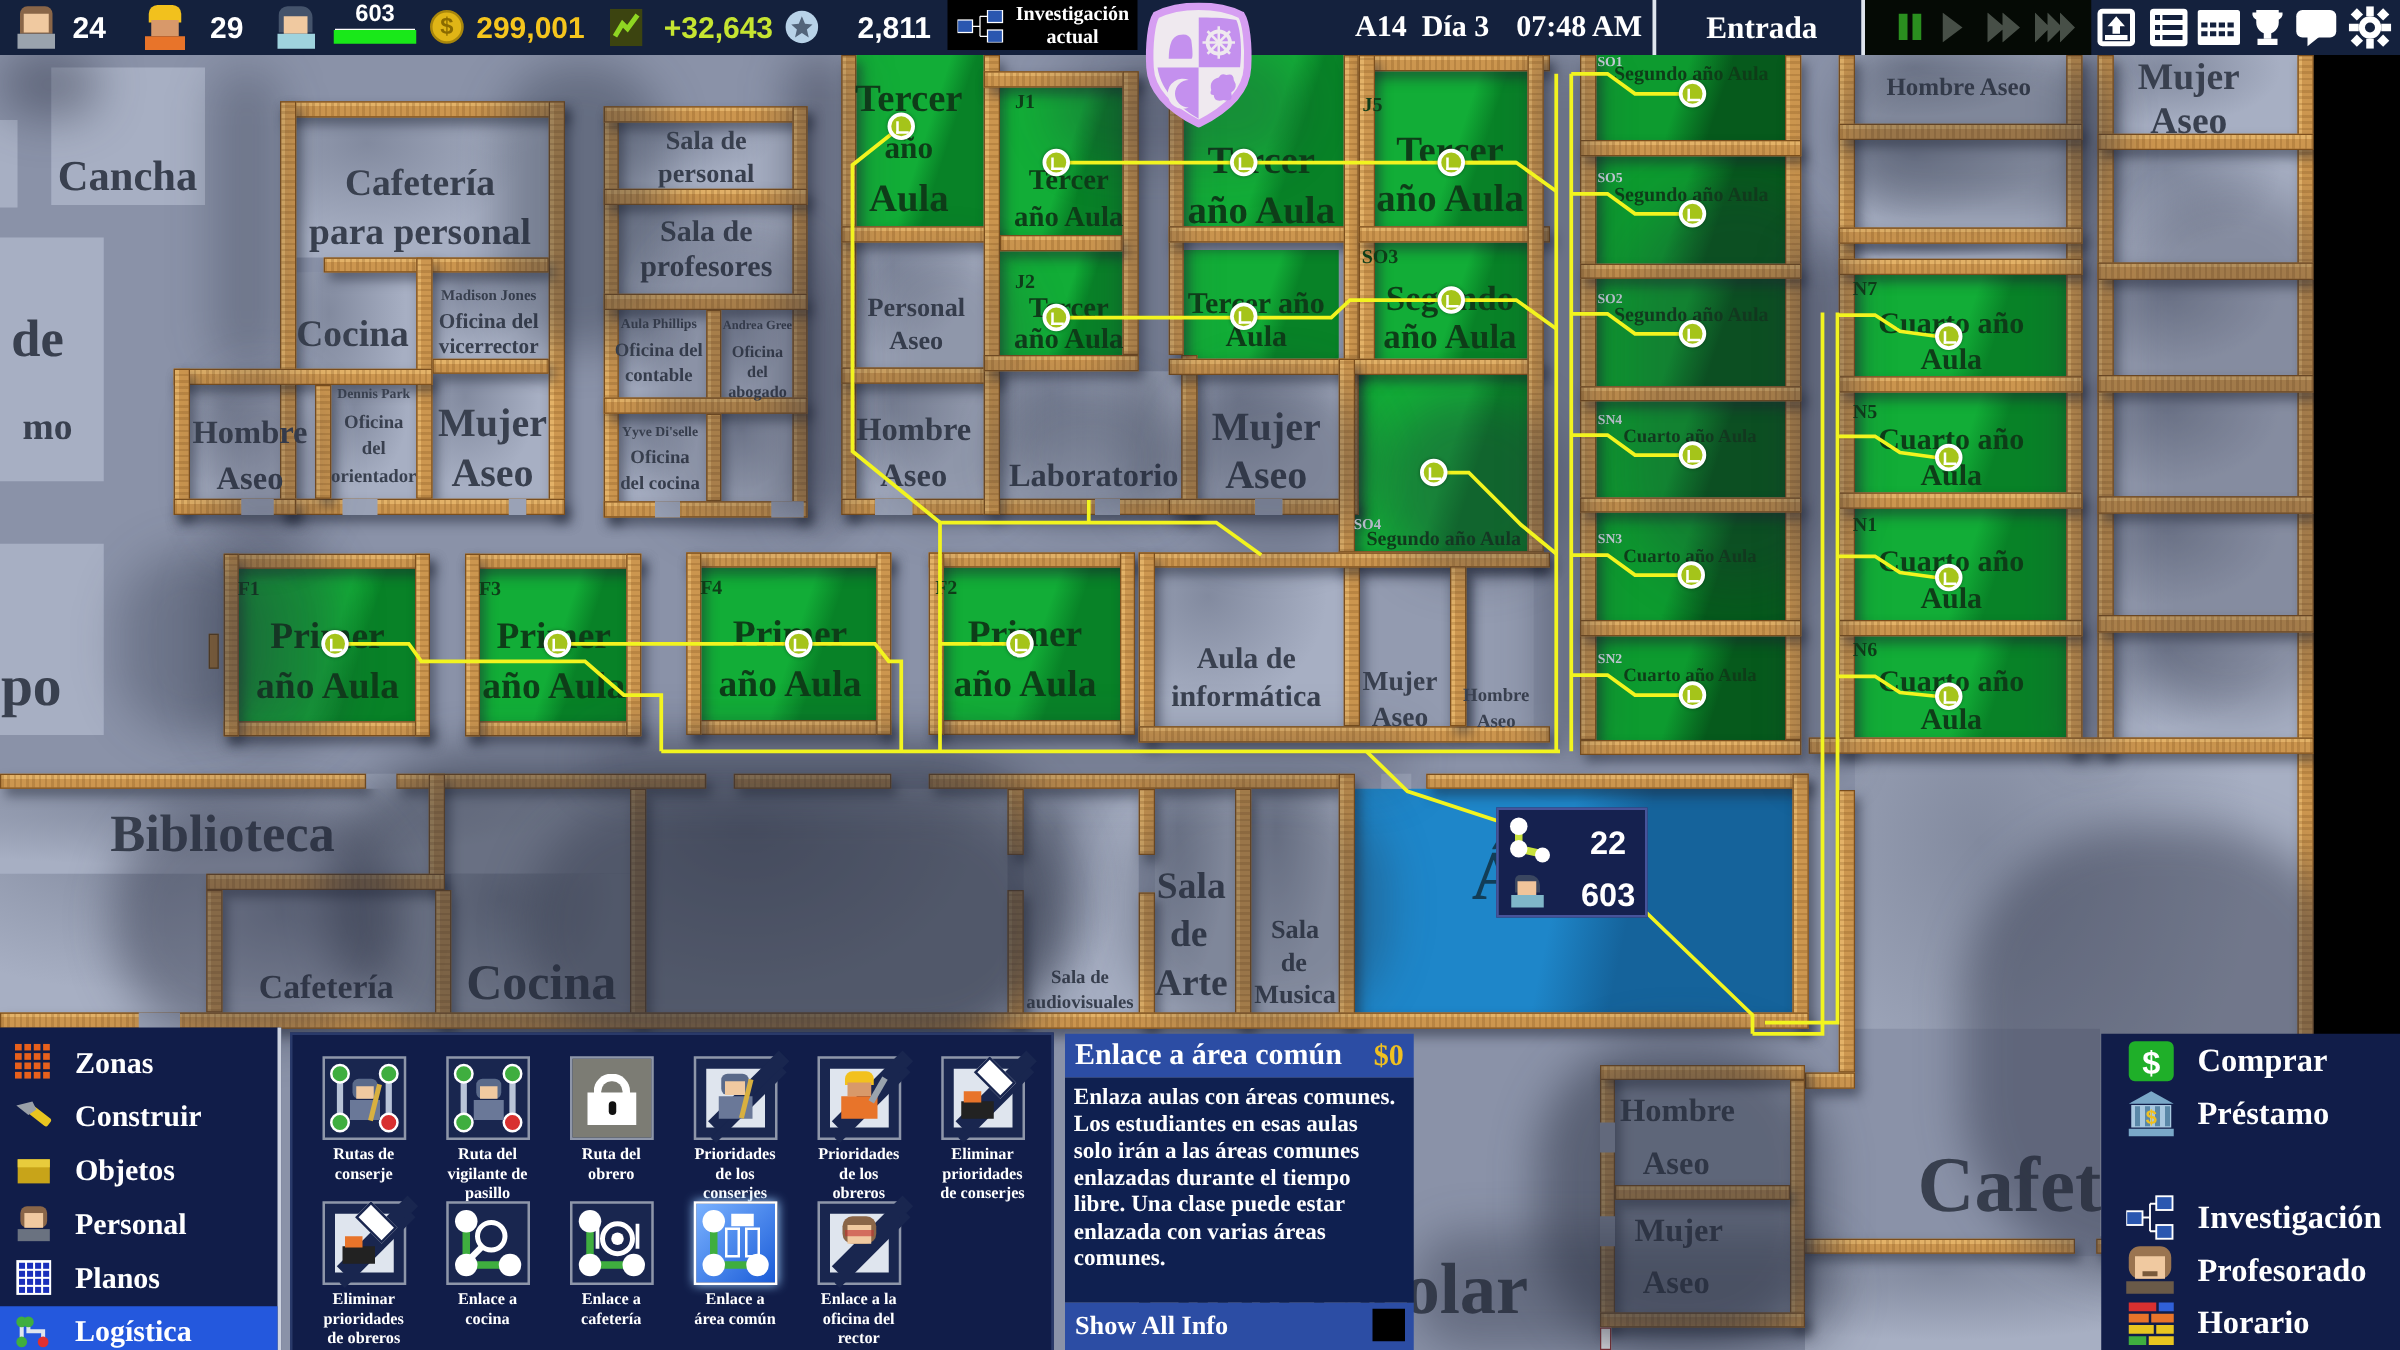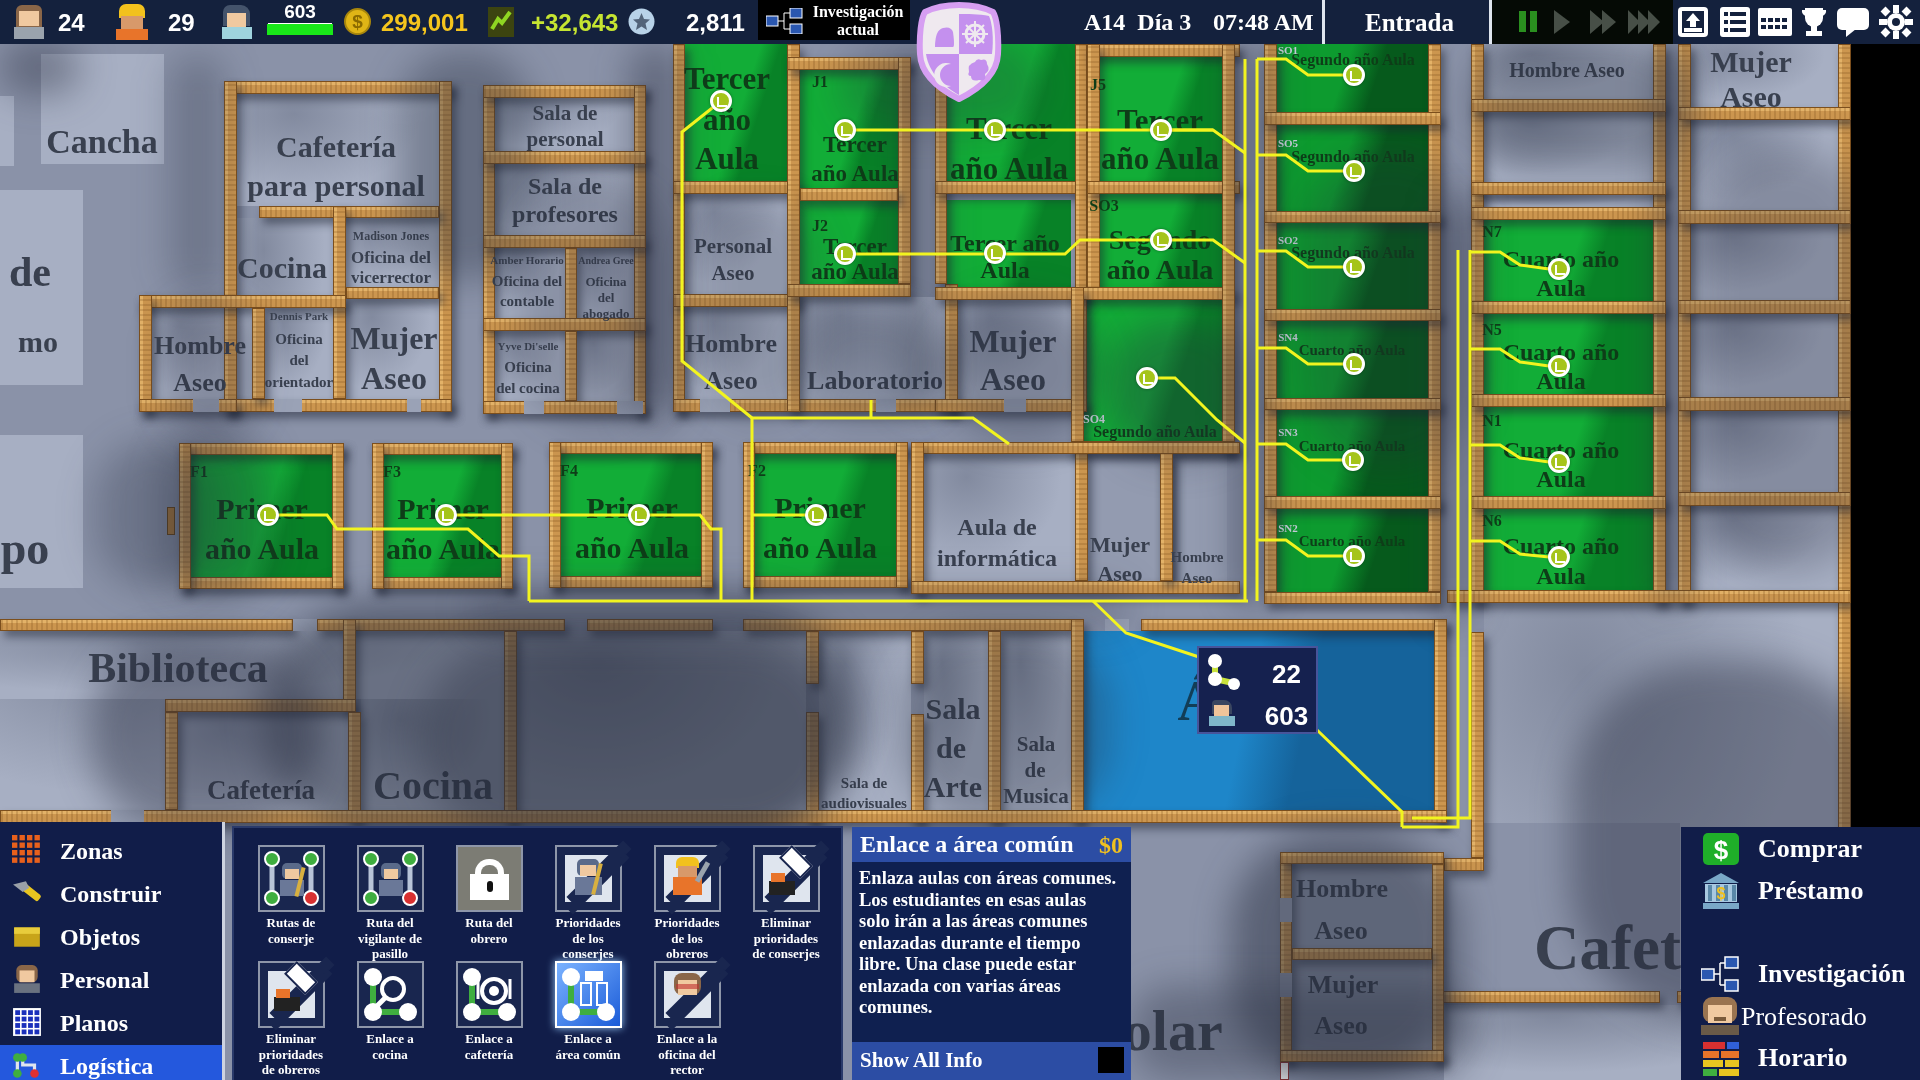--- a/index.html
+++ b/index.html
@@ -506,21 +506,21 @@
 <div class="lbl ld" style="left:394px;top:378px;font-size:32px">Aseo</div>
 
 <div class="lbl ld" style="left:565px;top:113px;font-size:21px">Sala de</div>
 
 <div class="lbl ld" style="left:565px;top:139px;font-size:21px">personal</div>
 
 <div class="lbl ld" style="left:565px;top:186px;font-size:24px">Sala de</div>
 
 <div class="lbl ld" style="left:565px;top:214px;font-size:24px">profesores</div>
 
-<div class="lbl ld" style="left:527px;top:260px;font-size:11px">Amber Horario</div>
+<div class="lbl ld" style="left:527px;top:260px;font-size:11px">Aula Phillips</div>
 
 <div class="lbl ld" style="left:527px;top:281px;font-size:15px">Oficina del</div>
 
 <div class="lbl ld" style="left:527px;top:301px;font-size:15px">contable</div>
 
 <div class="lbl ld" style="left:606px;top:261px;font-size:10px">Andrea Gree</div>
 
 <div class="lbl ld" style="left:606px;top:281px;font-size:13px">Oficina</div>
 
 <div class="lbl ld" style="left:606px;top:297px;font-size:13px">del</div>
@@ -528,21 +528,21 @@
 <div class="lbl ld" style="left:606px;top:313px;font-size:13px">abogado</div>
 
 <div class="lbl ld" style="left:528px;top:346px;font-size:11px">Yyve  Di'selle</div>
 
 <div class="lbl ld" style="left:528px;top:367px;font-size:15px">Oficina</div>
 
 <div class="lbl ld" style="left:528px;top:388px;font-size:15px">del cocina</div>
 
 <div class="lbl lg" style="left:727px;top:78px;font-size:31px">Tercer</div>
 
-<div class="lbl lg" style="left:727px;top:119px;font-size:31px">año</div>
+<div class="lbl lg" style="left:727px;top:119px;font-size:25px">año</div>
 
 <div class="lbl lg" style="left:727px;top:158px;font-size:31px">Aula</div>
 
 <div class="lbl ld" style="left:733px;top:246px;font-size:21px">Personal</div>
 
 <div class="lbl ld" style="left:733px;top:273px;font-size:21px">Aseo</div>
 
 <div class="lbl ld" style="left:731px;top:344px;font-size:26px">Hombre</div>
 
 <div class="lbl ld" style="left:731px;top:381px;font-size:26px">Aseo</div>
@@ -1251,21 +1251,21 @@
         <div style="position:absolute;left:77px;top:5px;color:#fff;font-weight:bold;font-size:26px;font-family:'Liberation Serif',serif">Investigación</div>
       </div>
 
 <div style="position:absolute;left:0;top:170px;width:239px;height:40px">
         <div style="position:absolute;left:20px;top:0;width:38px;height:38px">
           <div style="position:absolute;left:2px;top:0;width:34px;height:26px;background:#9a7450;border-radius:9px"></div>
           <div style="position:absolute;left:7px;top:8px;width:24px;height:18px;background:#f0c9a0"></div>
           <div style="position:absolute;left:0;top:28px;width:38px;height:10px;background:#6a5a48"></div>
           <div style="position:absolute;left:13px;top:20px;width:12px;height:4px;background:#7a5a3a"></div>
         </div>
-        <div style="position:absolute;left:60px;top:5px;color:#fff;font-weight:normal;font-size:26px;font-family:'Liberation Serif',serif">Profesorado</div>
+        <div style="position:absolute;left:77px;top:5px;color:#fff;font-weight:bold;font-size:26px;font-family:'Liberation Serif',serif">Profesorado</div>
       </div>
 
 <div style="position:absolute;left:0;top:211px;width:239px;height:40px">
         <svg width="40" height="40" style="position:absolute;left:20px;top:2">
           <g>
             <rect x="2" y="2" width="22" height="7" fill="#d83030"></rect>
             <rect x="26" y="2" width="12" height="7" fill="#3060d8"></rect>
             <rect x="2" y="11" width="16" height="7" fill="#e8742a"></rect>
             <rect x="20" y="11" width="18" height="7" fill="#e8742a"></rect>
             <rect x="2" y="20" width="20" height="7" fill="#e8c520"></rect>

